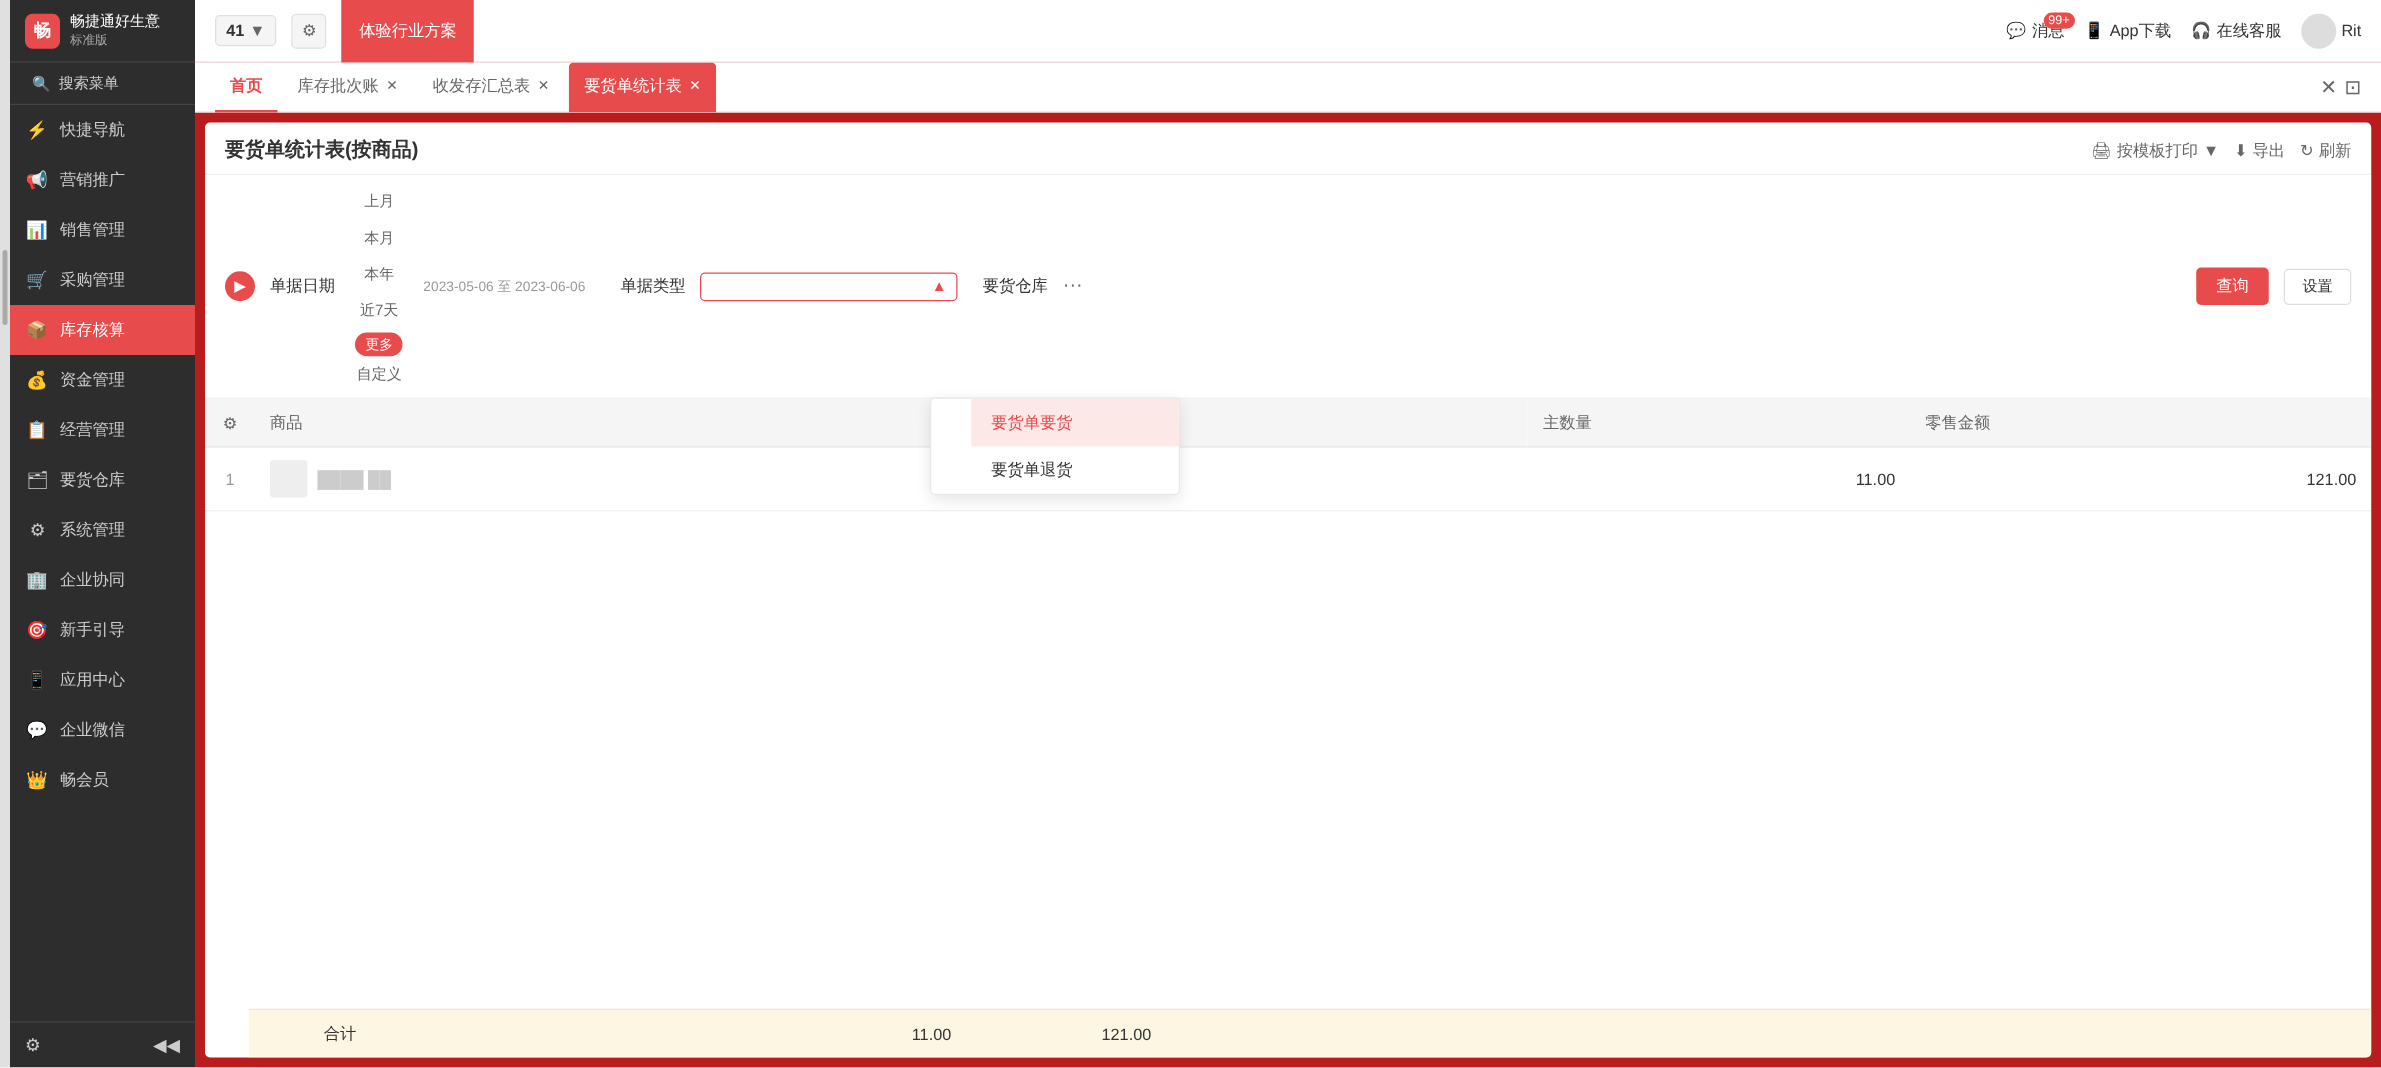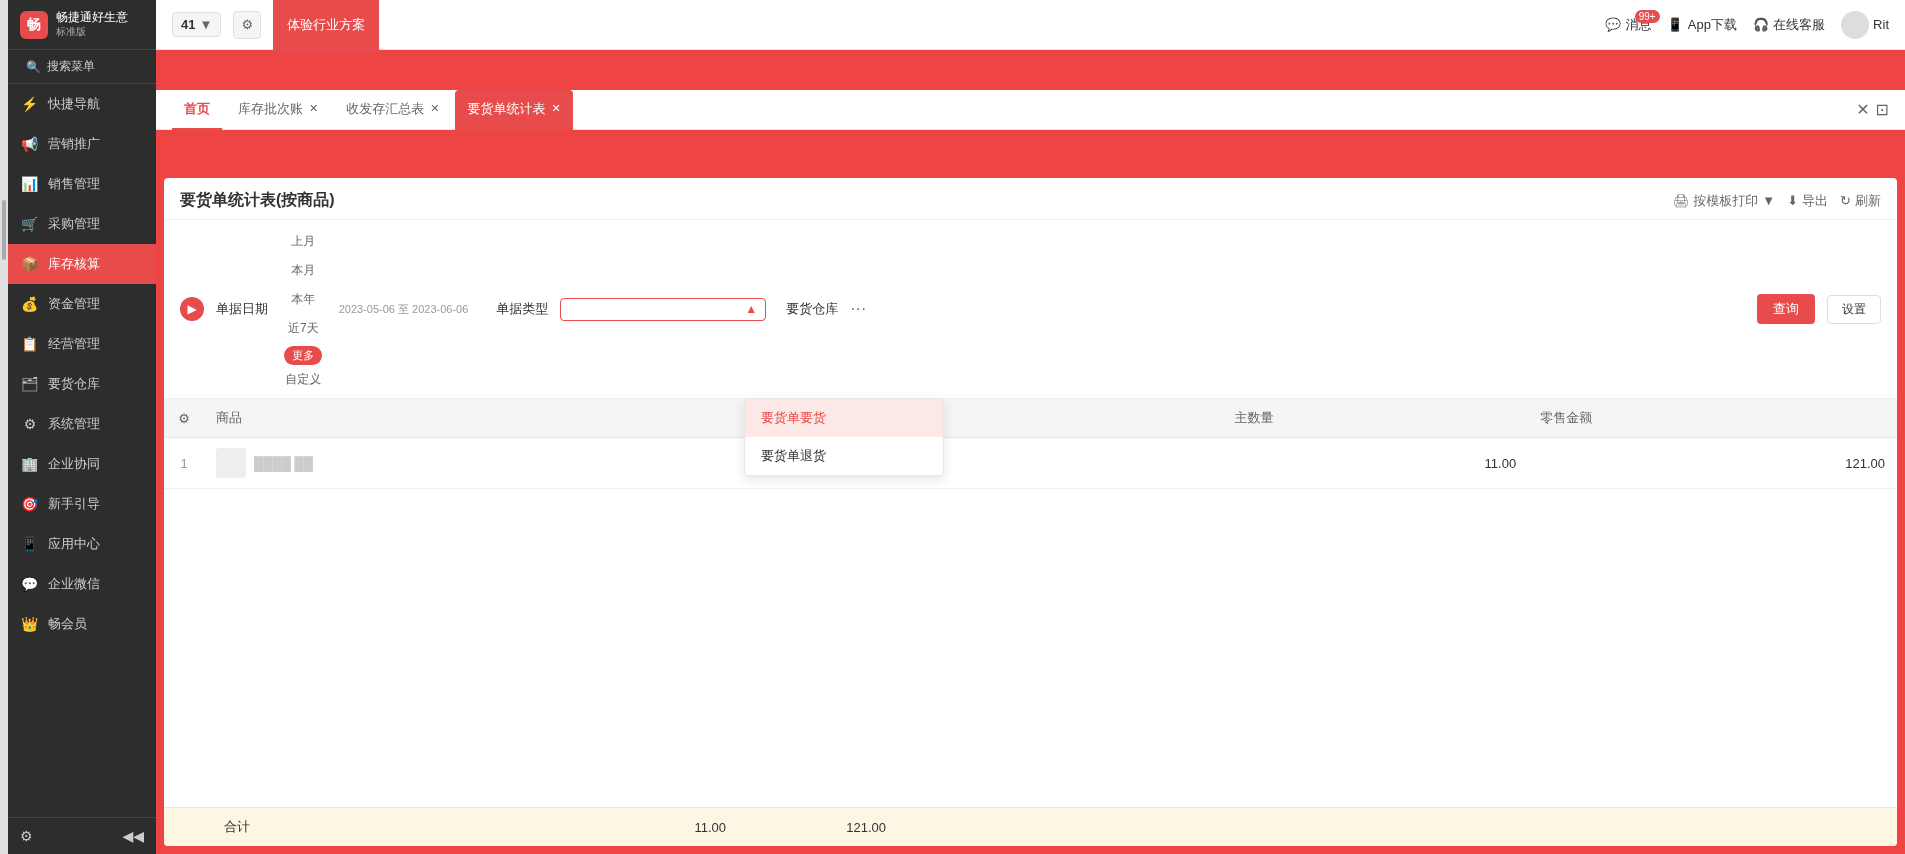--- a/index.html
+++ b/index.html
@@ -62,23 +62,22 @@
       justify-content: space-between;
       border-top: 1px solid #444;
     }
     .sidebar-bottom-icon { color: #ccc; cursor: pointer; font-size: 14px; }
 
     
     .main {
       flex: 1;
       display: flex;
       flex-direction: column;
-      background: #ef4444;
+      background: #b91c1c;
       overflow: hidden;
-      gap: 40px;
     }
 
     
     .topbar {
       background: white;
       height: 50px;
       display: flex;
       align-items: center;
       padding: 0 16px;
       border-bottom: 1px solid #e8e8e8;
@@ -292,20 +291,21 @@
       border-radius: 4px;
       box-shadow: 0 4px 12px rgba(0,0,0,0.1);
       z-index: 100;
       min-width: 200px;
     }
     .dropdown-item {
       padding: 10px 16px;
       cursor: pointer;
       font-size: 13px;
       color: #333;
+      margin-left: 32px;
     }
     .dropdown-item.selected { background: #fde8e8; color: #e84b4b; }
 
     
     .table-wrap {
       flex: 1;
       overflow-y: auto;
     }
     table {
       width: 100%;
@@ -335,20 +335,21 @@
     
     .table-footer {
       background: #fdf6e3;
       padding: 10px 12px;
       display: flex;
       align-items: center;
       border-top: 1px solid #e8e8e8;
       font-size: 13px;
       color: #333;
       flex-shrink: 0;
+      margin-left: 35px;
     }
     .footer-label { width: 250px; padding-left: 48px; }
     .footer-val { width: 120px; text-align: right; margin-right: 40px; }
   </style>
 </head>
 <body>
 
 <div style="width:8px; background:#e0e0e0; display:flex; flex-direction:column; align-items:center; padding-top:200px; padding-bottom:200px;">
   <div style="width:4px; height:60px; background:#aaa; border-radius:2px;"></div>
 </div>

